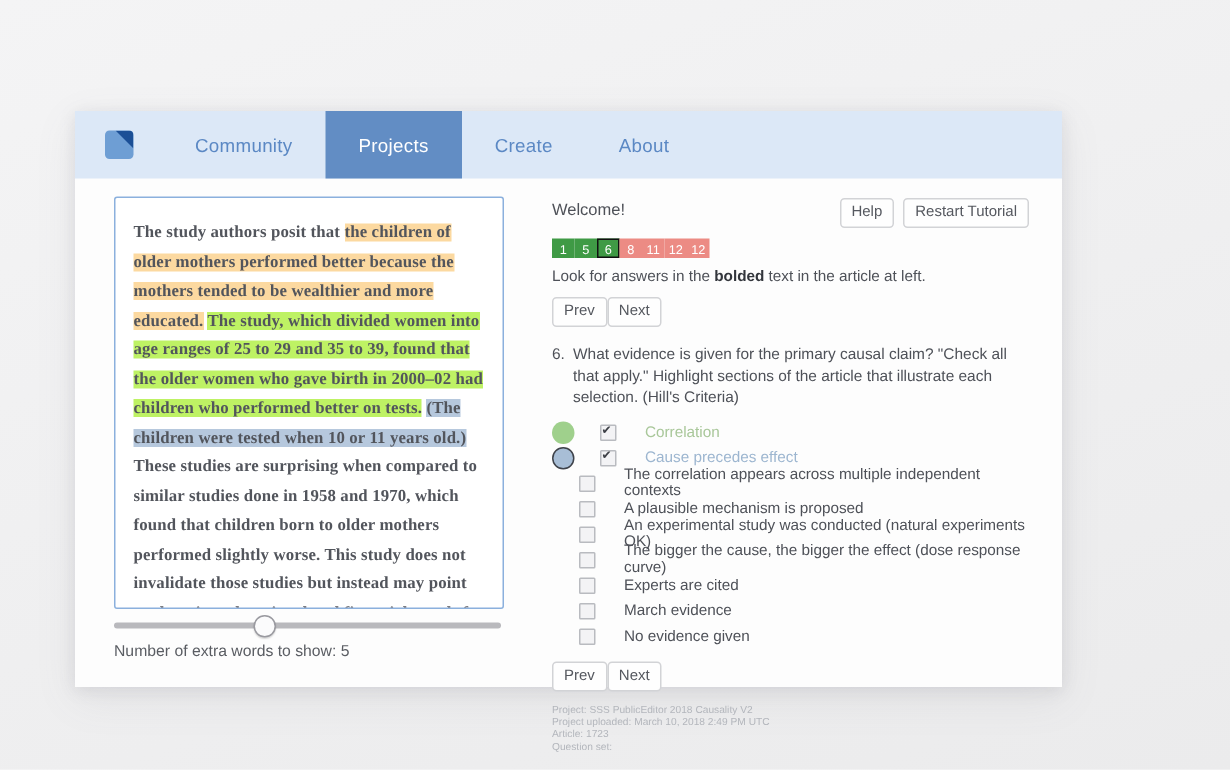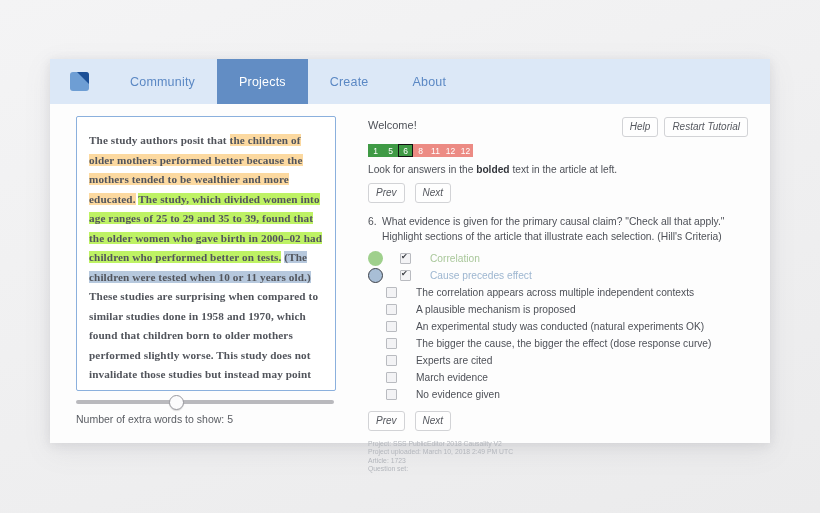--- a/index.html
+++ b/index.html
@@ -10,22 +10,22 @@
     background: #f2f2f3;
     font-family: "Liberation Sans", sans-serif;
     overflow: hidden;
   }
   .page-bg {
     position: absolute; inset: 0;
     background: linear-gradient(160deg,#f4f4f5 0%,#efeff0 55%,#ebebec 100%);
   }
   .app-card {
     position: absolute;
-    left: 50px; top: 59px;
-    width: 720px; height: 384px;
+    left: 50px; top: 74px;
+    width: 658px; height: 384px;
     background: #fdfdfd;
     box-shadow: 0 2px 10px rgba(120,120,130,0.16), 0 8px 26px rgba(120,120,130,0.10);
   }
   
   .navbar {
     height: 45px;
     background: #dce8f7;
     display: flex;
     align-items: stretch;
   }
@@ -140,21 +140,20 @@
   .btn {
     border: 1px solid #d2d3d6;
     background: #fefefe;
     border-radius: 3px;
     font-size: 10px;
     color: #55585f;
     padding: 3px 7px;
     cursor: pointer;
     font-family: "Liberation Sans", sans-serif;
     line-height: 1.2;
-    font-style: italic;
   }
   .chip-row {
     display: flex;
     margin-top: 7px;
   }
   .chip {
     width: 15px; height: 13px;
     display: flex; align-items: center; justify-content: center;
     font-size: 8.5px;
     color: #ffffff;
@@ -163,21 +162,21 @@
   }
   .chip.green { background: #3f9a45; }
   .chip.red   { background: #ec8b84; }
   .chip.current { outline: 1.5px solid #111; outline-offset: -1.5px; }
   .hint {
     margin-top: 7px;
     font-size: 10.2px;
     color: #4e5158;
   }
   .hint b { color: #33363c; }
-  .nav-btns { margin-top: 8px; display:flex; gap:10px; }
+  .nav-btns { margin-top: 8px; display:flex; gap:0; }
   .question {
     margin-top: 12px;
     font-size: 10.3px;
     line-height: 14.5px;
     color: #4e5158;
     display: flex;
   }
   .q-num { width: 14px; flex: none; }
   .opt-list { margin-top: 6px; }
   .opt {

